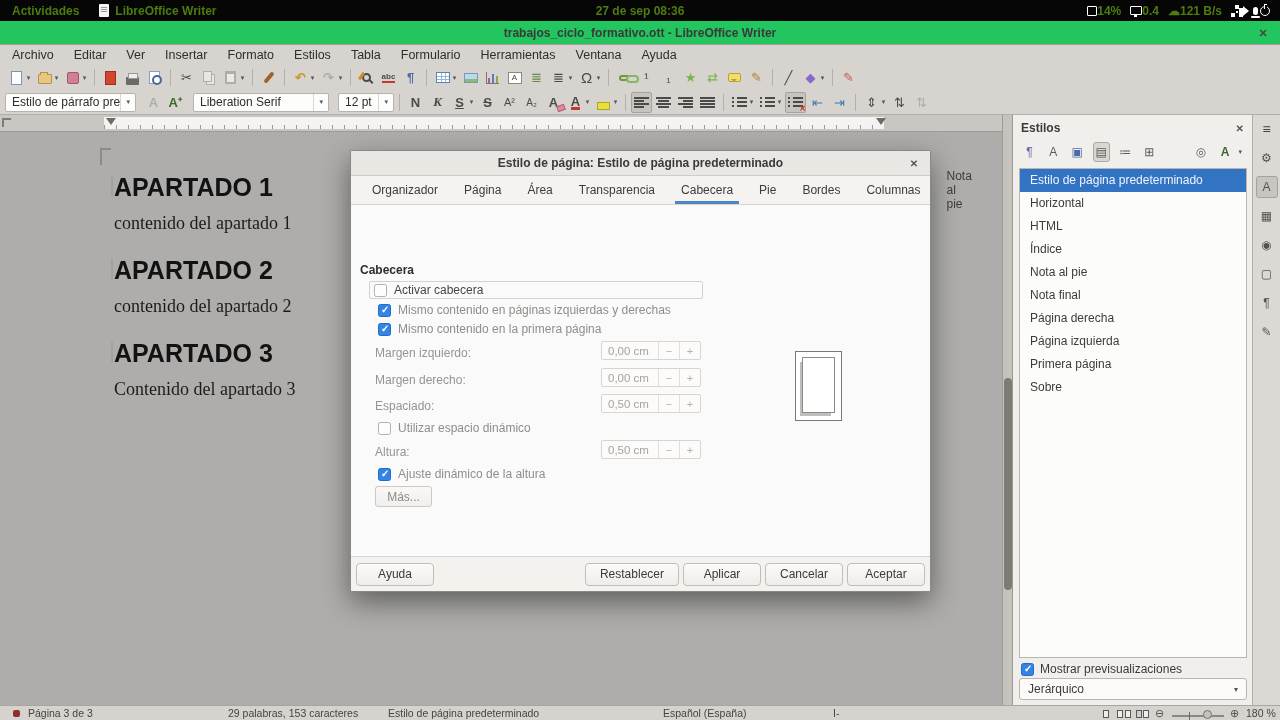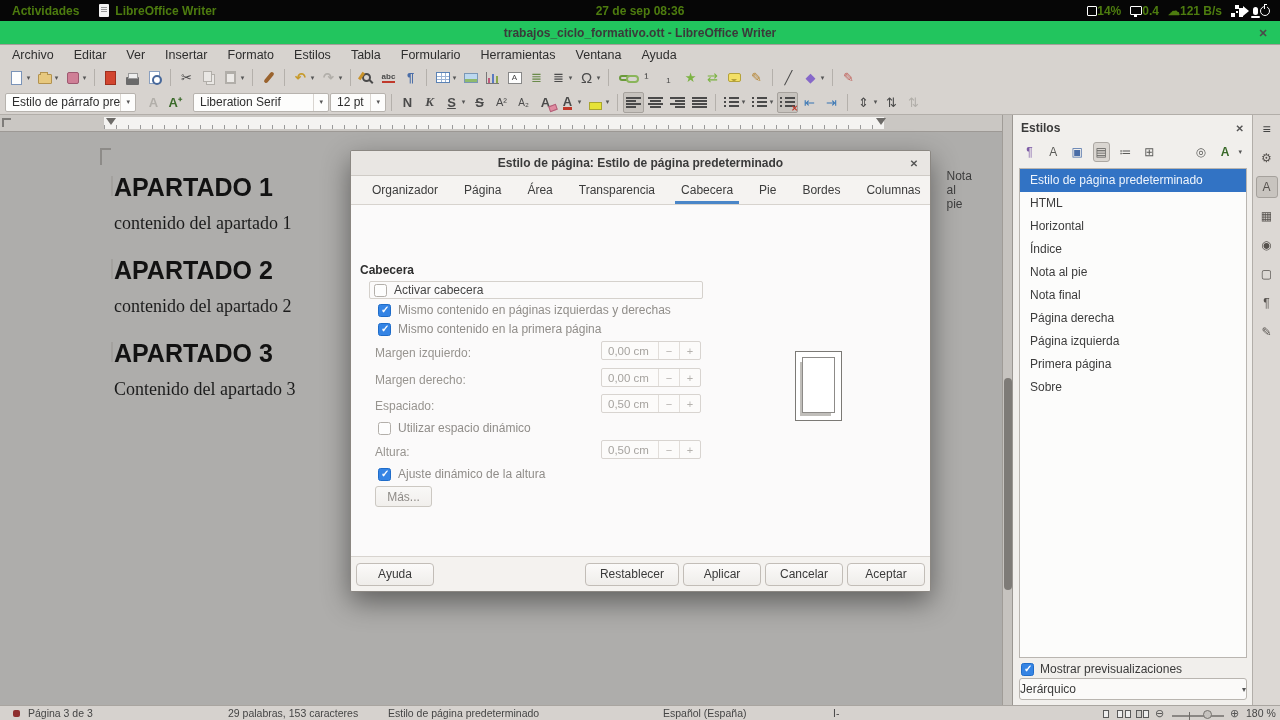--- a/index.html
+++ b/index.html
@@ -108,21 +108,21 @@
   .sidebar{position:absolute;left:1012px;top:115px;width:240px;height:590px;background:#f1efec;border-left:1px solid #9b9792}
   .sb-head{height:22px;display:flex;align-items:center;padding:0 8px;font-weight:700;color:#3a3a3a;margin-top:2px}
   .sb-close{margin-left:auto;font-size:10px;color:#555}
   .sb-tools{height:26px;display:flex;align-items:center;padding:0 8px;gap:7px}
   .sbt{width:20px;height:20px;display:flex;align-items:center;justify-content:center;font-size:12px;color:#5b5b58}
   .sbt.active{background:#dad6d1;border:1px solid #aca8a3;border-radius:3px}
   .sb-list{position:absolute;left:6px;top:53px;width:228px;height:490px;background:#fcfcfb;border:1px solid #b9b5b0;overflow:hidden}
   .sb-item{height:23px;line-height:23px;padding-left:10px;color:#3c3c3c;white-space:nowrap}
   .sb-item.sel{background:#3273c4;color:#eef4fc}
   .sb-check{position:absolute;left:8px;top:547px;display:flex;align-items:center;gap:6px;color:#3a3a3a}
-  .sb-select{position:absolute;left:6px;top:563px;width:228px;height:22px;border:1px solid #b9b5b0;border-radius:3px;background:#fbfaf9;display:flex;align-items:center;padding:0 0;color:#3a3a3a}
+  .sb-select{position:absolute;left:6px;top:563px;width:228px;height:22px;border:1px solid #b9b5b0;border-radius:3px;background:#fbfaf9;display:flex;align-items:center;padding:0 8px;color:#3a3a3a}
   .sb-select .carr{margin-left:auto;font-size:8px;color:#555}
 
   
   .deck{position:absolute;left:1252px;top:115px;width:28px;height:590px;background:#dcd8d4;border-left:1px solid #b2aea9}
   .deck-burger{height:22px;display:flex;align-items:center;justify-content:center;font-size:14px;color:#444;margin-top:3px}
   .dicon{width:22px;height:22px;margin:7px auto 0;display:flex;align-items:center;justify-content:center;font-size:12px;color:#56524e}
   .dicon.active{background:#c8c4bf;border:1px solid #a5a19c;border-radius:3px}
 
   
   .statusbar{position:absolute;left:0;top:705px;width:1280px;height:15px;background:#d6d2ce;border-top:1px solid #a9a5a0;font-size:10.5px;color:#454545}
@@ -308,21 +308,21 @@
   <span class="combo" style="width:131px">
       <span style="overflow:hidden;white-space:nowrap">Estilo de párrafo prede</span>
       <span class="carr">▾</span>
     </span>
   <span class="ticon dis" style="font-weight:700;margin-left:6px">A</span>
   <span class="ticon" style="font-weight:700;color:#3a6a2a">A⁺</span>
   <span class="combo" style="width:136px;margin-left:6px">
       <span>Liberation Serif</span>
       <span class="carr">▾</span>
     </span>
-  <span class="combo" style="width:56px;">
+  <span class="combo" style="width:56px;margin-left:8px">
       <span>12 pt</span>
       <span class="carr">▾</span>
     </span>
   <span class="tsep"></span>
   <span class="ticon" style="font-weight:700">N</span>
   <span class="ticon" style="font-style:italic;font-family:'Liberation Serif',serif;font-weight:700">K</span>
   <span class="ticon" style="text-decoration:underline;font-weight:700">S</span>
     <span class="drop">▾</span>
   <span class="ticon" style="text-decoration:line-through;font-weight:700">S</span>
   <span class="ticon" style="font-weight:400;font-size:11px">A²</span>
@@ -405,22 +405,22 @@
     <span class="sbt" style="color:#4a6da7">▣</span>
     <span class="sbt active">▤</span>
     <span class="sbt">≔</span>
     <span class="sbt">⊞</span>
     <span class="sbt" style="margin-left:28px">◎</span>
     <span class="sbt" style="color:#3a6a2a;font-weight:700">A</span>
     <span class="drop">▾</span>
   </div>
   <div class="sb-list">
     <div class="sb-item sel">Estilo de página predeterminado</div>
+    <div class="sb-item">Horizontal</div>
     <div class="sb-item">HTML</div>
-    <div class="sb-item">Horizontal</div>
     <div class="sb-item">Índice</div>
     <div class="sb-item">Nota al pie</div>
     <div class="sb-item">Nota final</div>
     <div class="sb-item">Página derecha</div>
     <div class="sb-item">Página izquierda</div>
     <div class="sb-item">Primera página</div>
     <div class="sb-item">Sobre</div>
   </div>
   <div class="sb-check">
     <span class="cbx on"></span>

